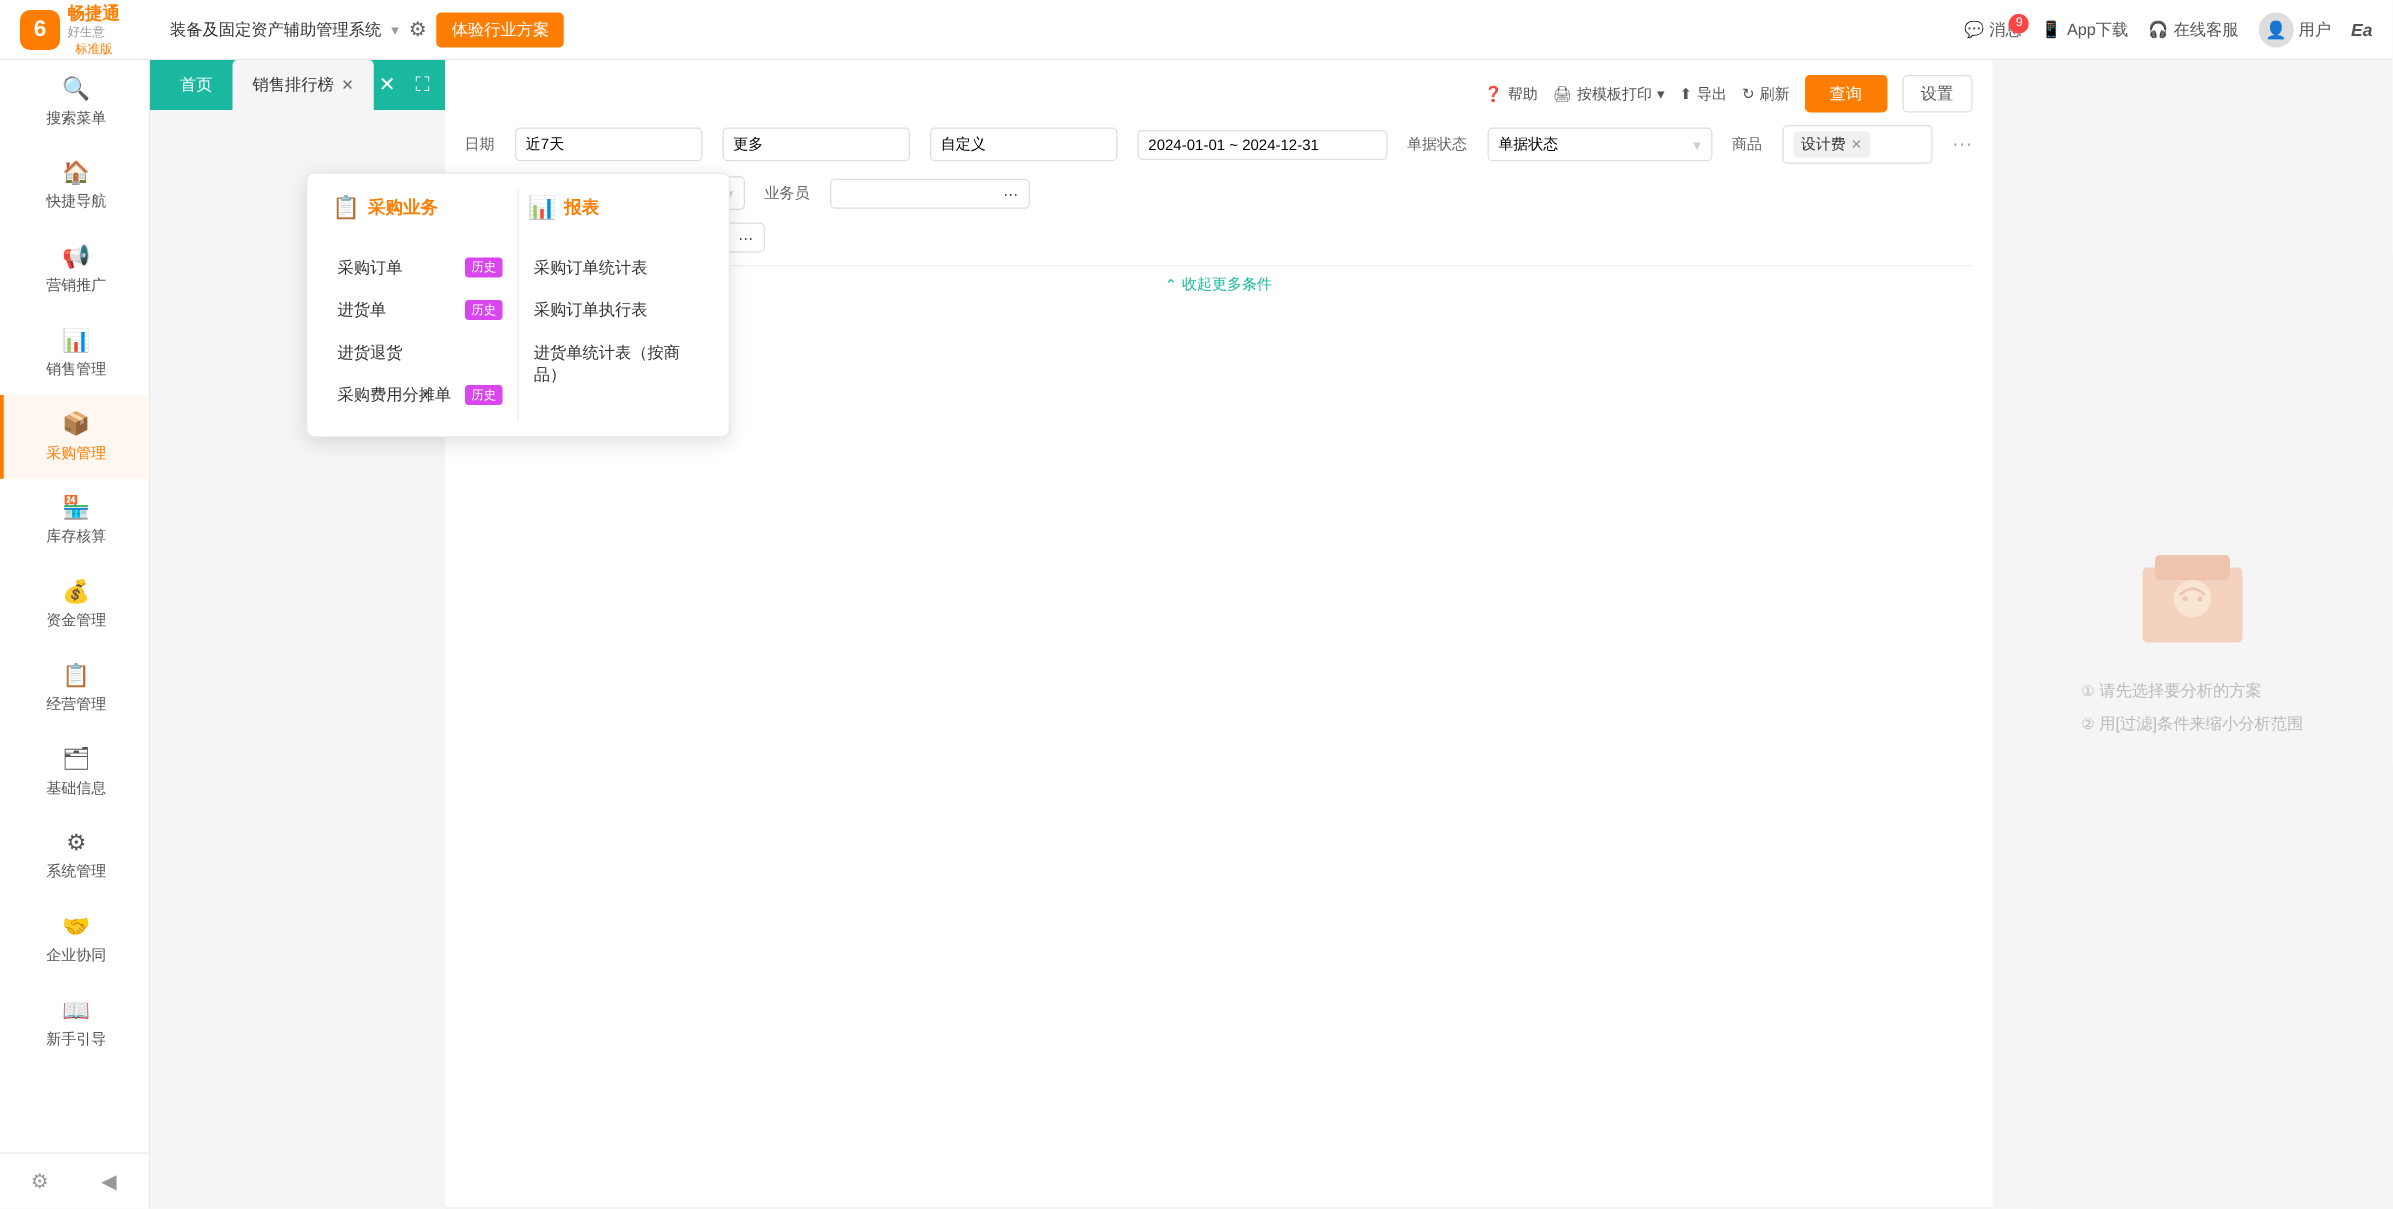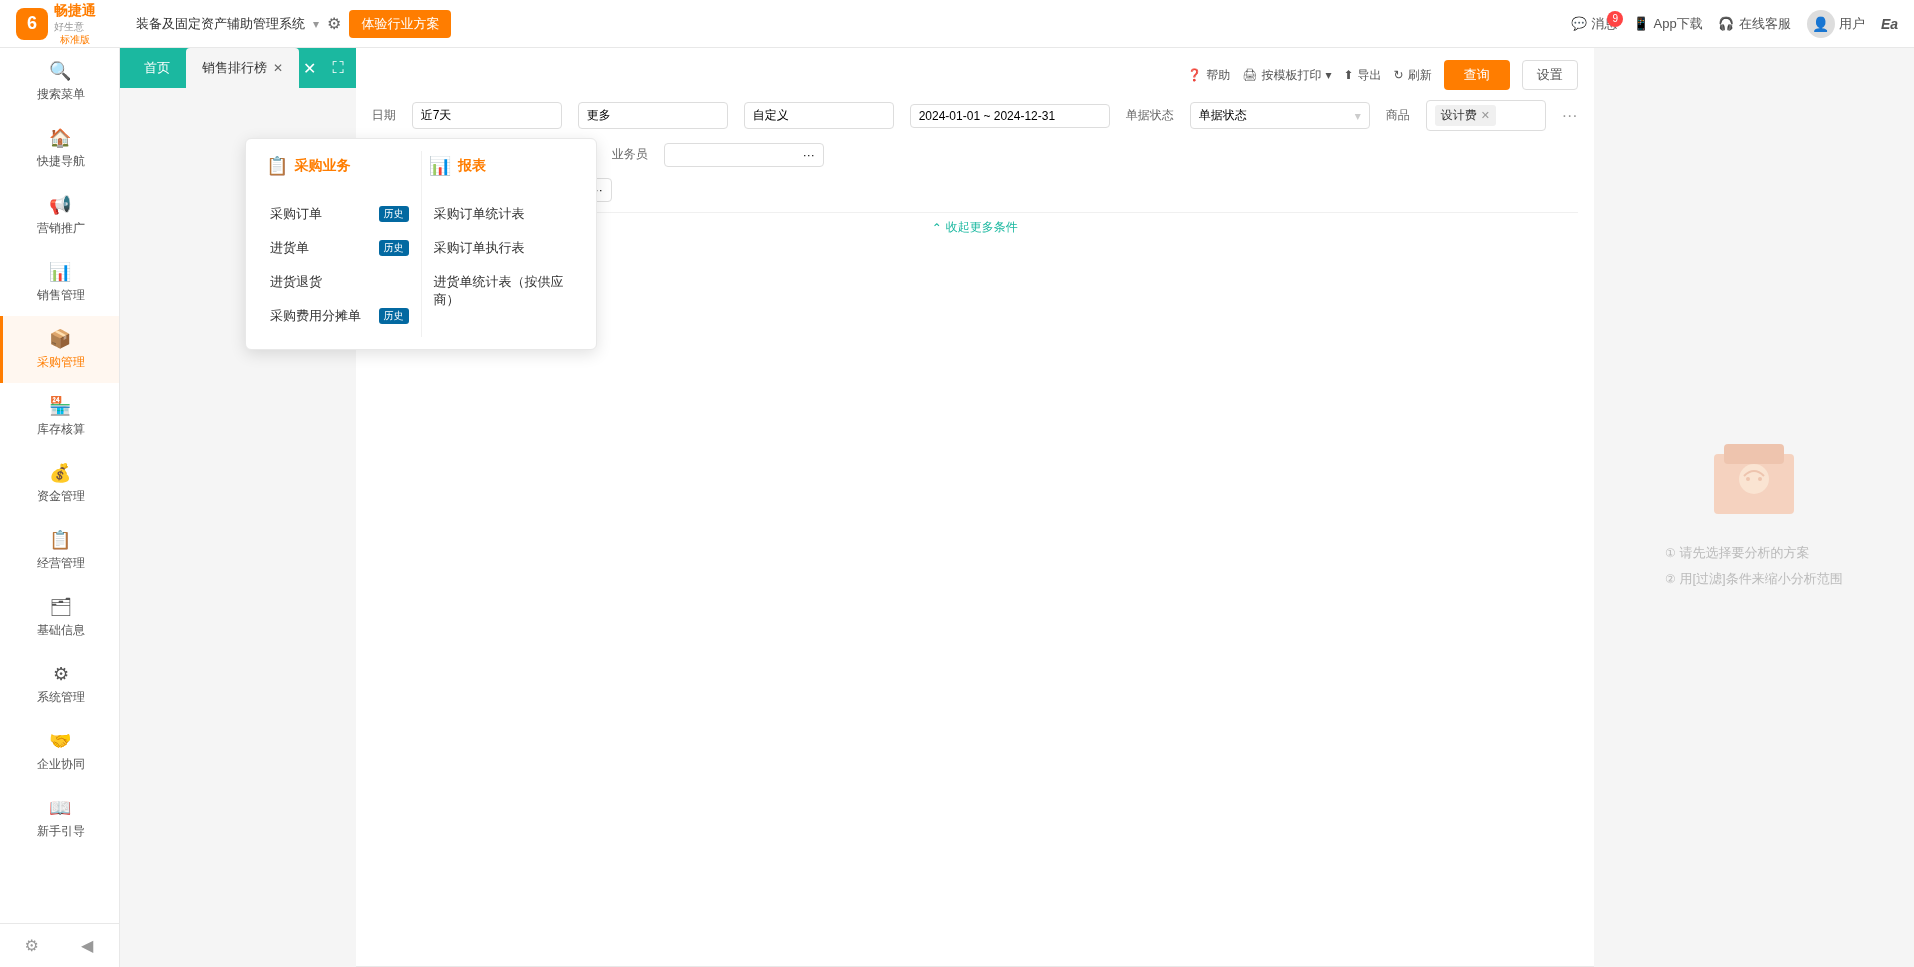--- a/index.html
+++ b/index.html
@@ -369,21 +369,21 @@
       display: flex;
       align-items: center;
       justify-content: space-between;
       padding: 8px 4px;
       cursor: pointer;
       color: #333;
       font-size: 13px;
       border-radius: 4px;
     }
     .history-badge {
-      background: #0369a1;
+      background: #d946ef;
       color: white;
       font-size: 10px;
       padding: 1px 5px;
       border-radius: 3px;
     }
     
     .overlay {
       position: absolute;
       top: 48px;
       left: 0;
@@ -641,19 +641,19 @@
           <span class="popup-section-icon">📊</span>
           <span>报表</span>
         </div>
         <div class="popup-item">
           <span>采购订单统计表</span>
         </div>
         <div class="popup-item">
           <span>采购订单执行表</span>
         </div>
         <div class="popup-item">
-          <span>进货单统计表（按供应商）</span>
+          <span>进货单统计表（按商品）</span>
         </div>
       </div>
     </div>
 
   </div>
 </div>
 
 </body></html>

